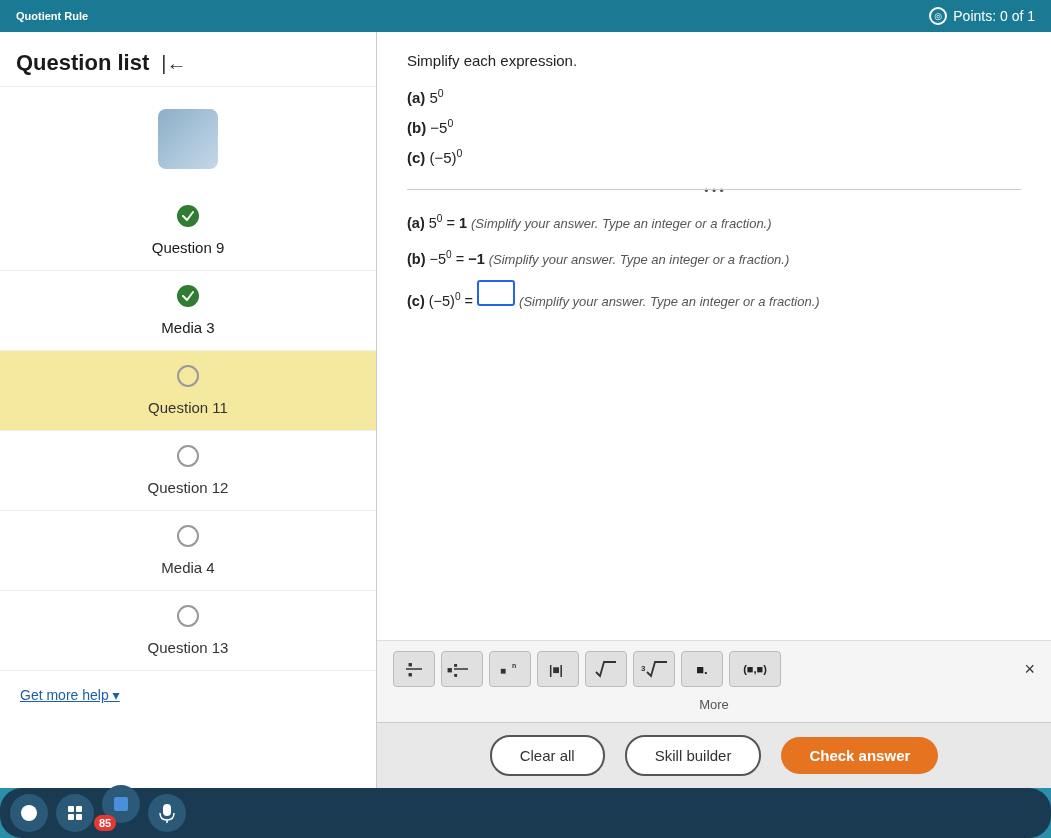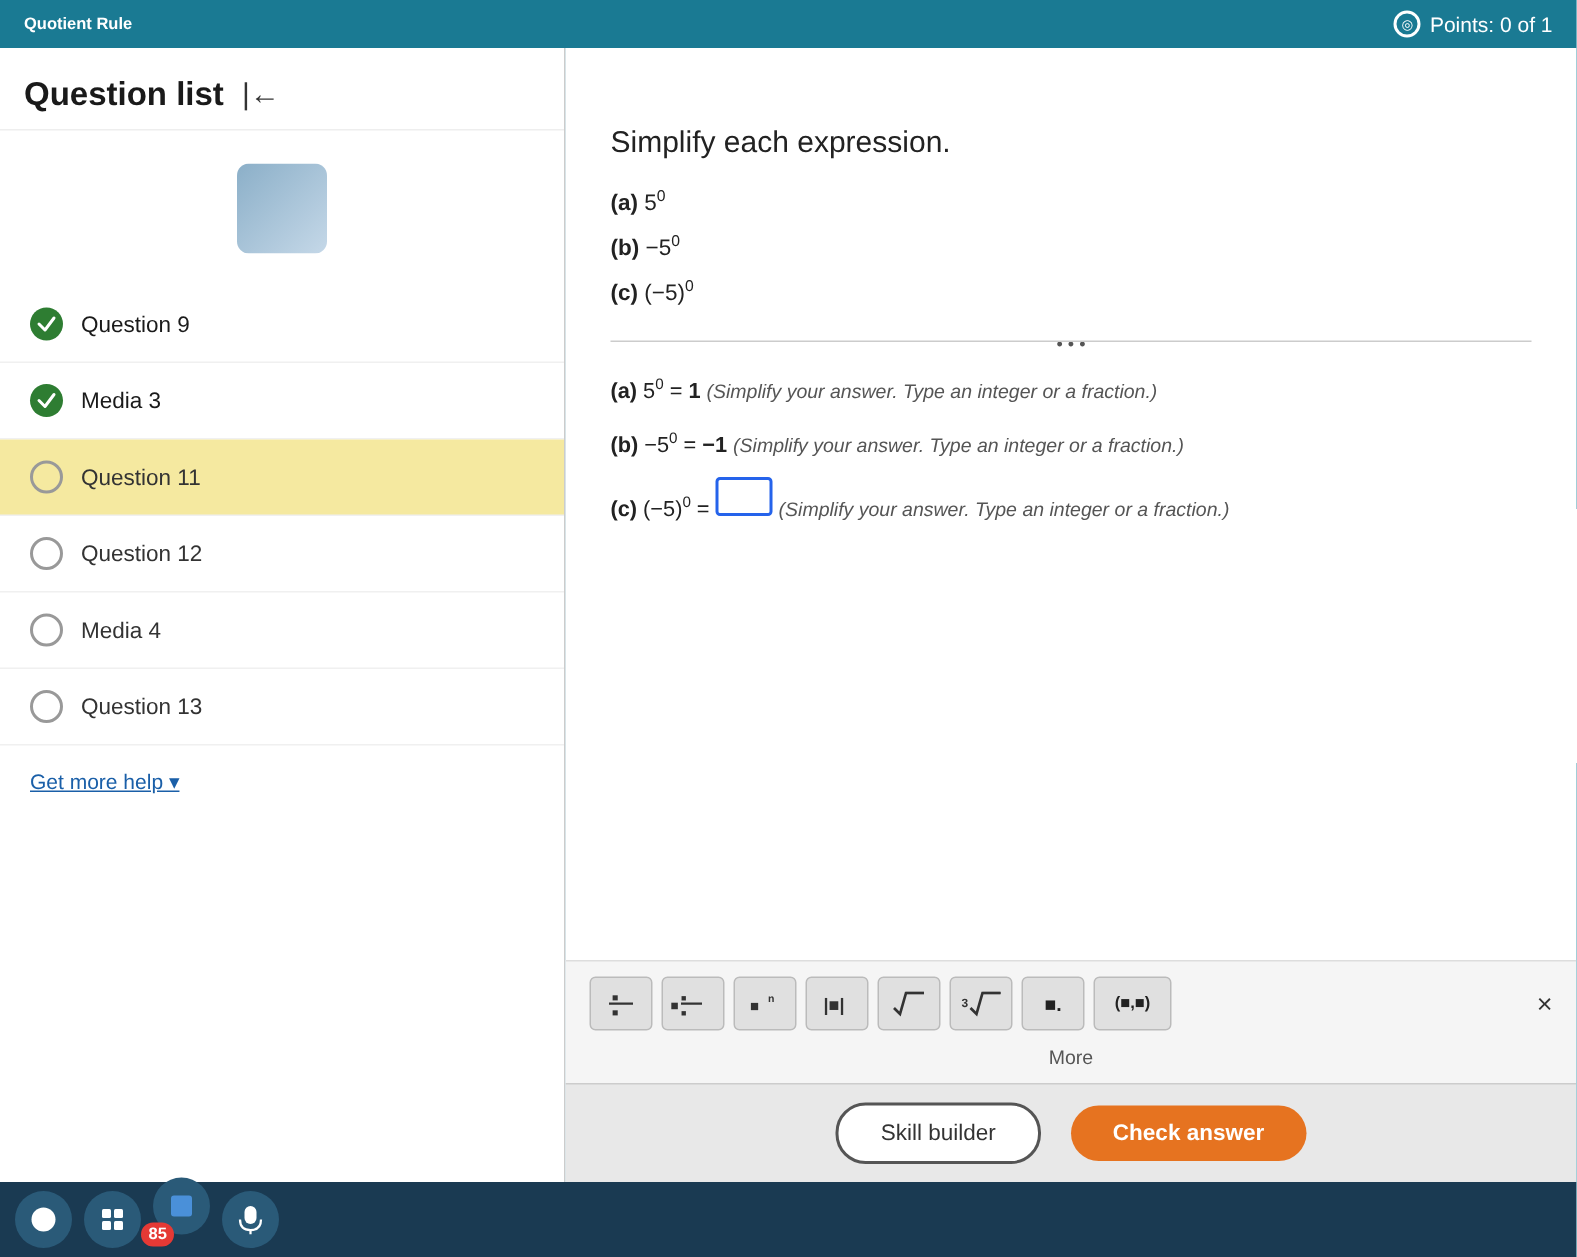--- a/index.html
+++ b/index.html
@@ -99,20 +99,21 @@
 
     .sidebar-item {
       display: flex;
       align-items: center;
       padding: 14px 20px;
       gap: 12px;
       cursor: pointer;
       font-size: 15px;
       color: #333;
       border-bottom: 1px solid #f0f0f0;
+      flex-direction: column;
     }
     .sidebar-item.active-yellow {
       background: #f5e9a0;
       text-align: right;
     }
     .sidebar-item.completed {
       color: #1a1a1a;
     }
     .sidebar-item .check-icon {
       width: 22px; height: 22px;
@@ -148,24 +149,23 @@
       overflow: hidden;
     }
 
     .question-area {
       flex: 1;
       padding: 20px 30px;
       overflow-y: auto;
     }
 
     .simplify-heading {
-      font-size: 20px;
+      font-size: 15px;
       color: #222;
       margin-bottom: 14px;
-      margin-top: 32px;
     }
 
     .math-expressions {
       font-size: 15px;
       color: #222;
       line-height: 2.0;
       margin-bottom: 10px;
     }
 
     .math-expressions .expr-line {
@@ -312,20 +312,21 @@
     }
 
     
     .taskbar {
       background: #1a3a52;
       height: 50px;
       display: flex;
       align-items: center;
       padding: 0 10px;
       gap: 8px;
+      border-radius: 22px;
     }
     .taskbar-btn {
       width: 38px; height: 38px;
       border-radius: 50%;
       background: #2a5a78;
       display: flex; align-items: center; justify-content: center;
       cursor: pointer;
     }
     .taskbar-badge {
       background: #e53935;
@@ -497,20 +498,21 @@
       <button class="math-btn" style="width:52px;" title="ordered pair">
         <span style="font-size:11px;">(■,■)</span>
       </button>
       <button class="toolbar-close">×</button>
       <div class="toolbar-more-row">
         <button class="more-btn">More</button>
       </div>
     </div>
 
     <div class="bottom-bar">
+      <button class="btn-clear-all">Clear all</button>
       <button class="btn-skill-builder">Skill builder</button>
       <button class="btn-check-answer">Check answer</button>
     </div>
   </div>
 </div>
 
 <div class="taskbar">
   <div class="taskbar-btn">
     <svg width="20" height="20" viewBox="0 0 20 20" fill="white">
         <circle cx="10" cy="10" r="8"></circle>

